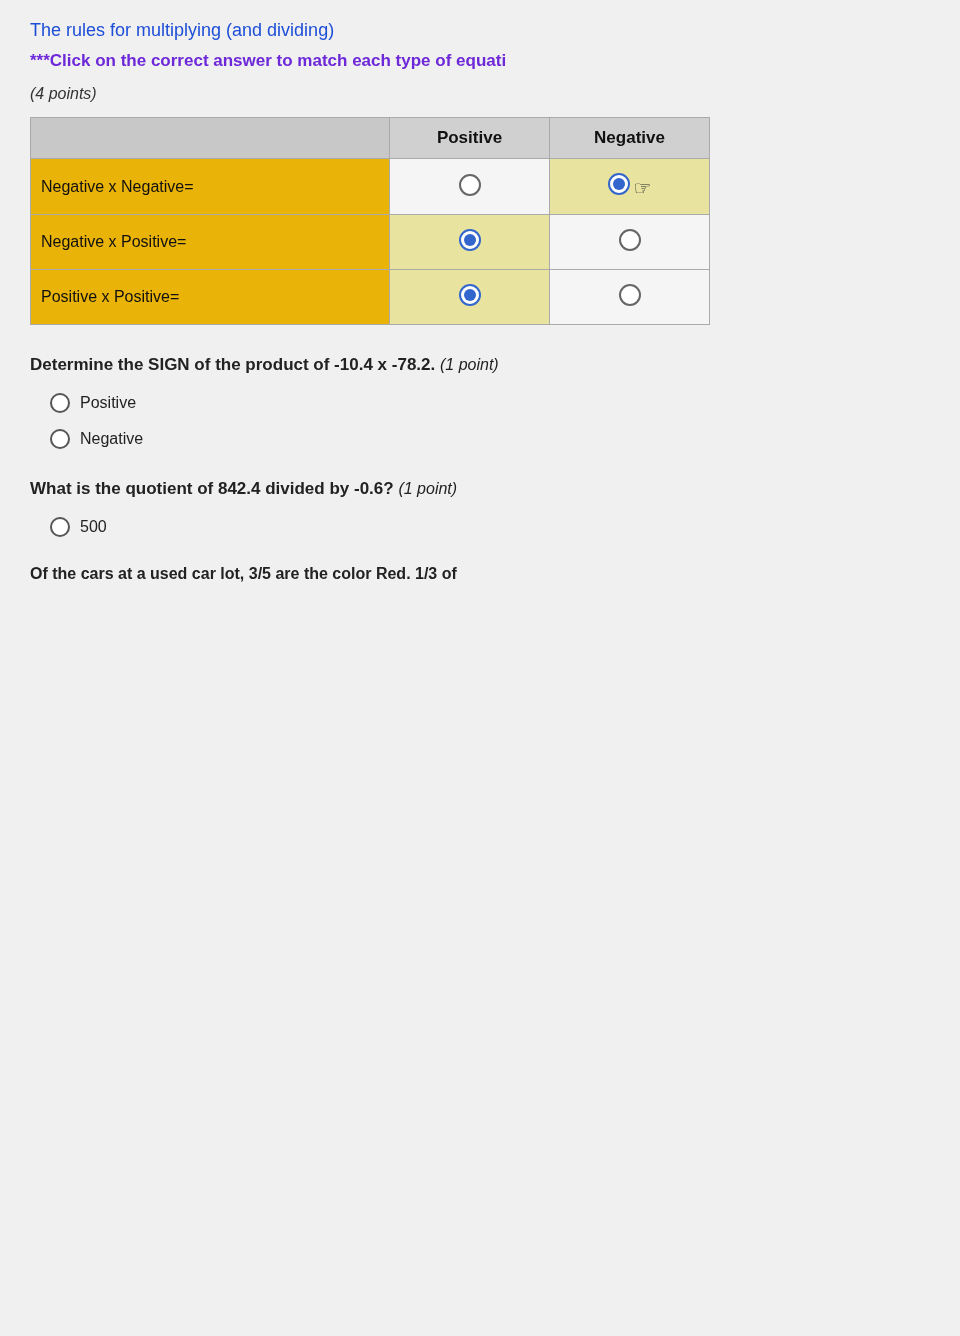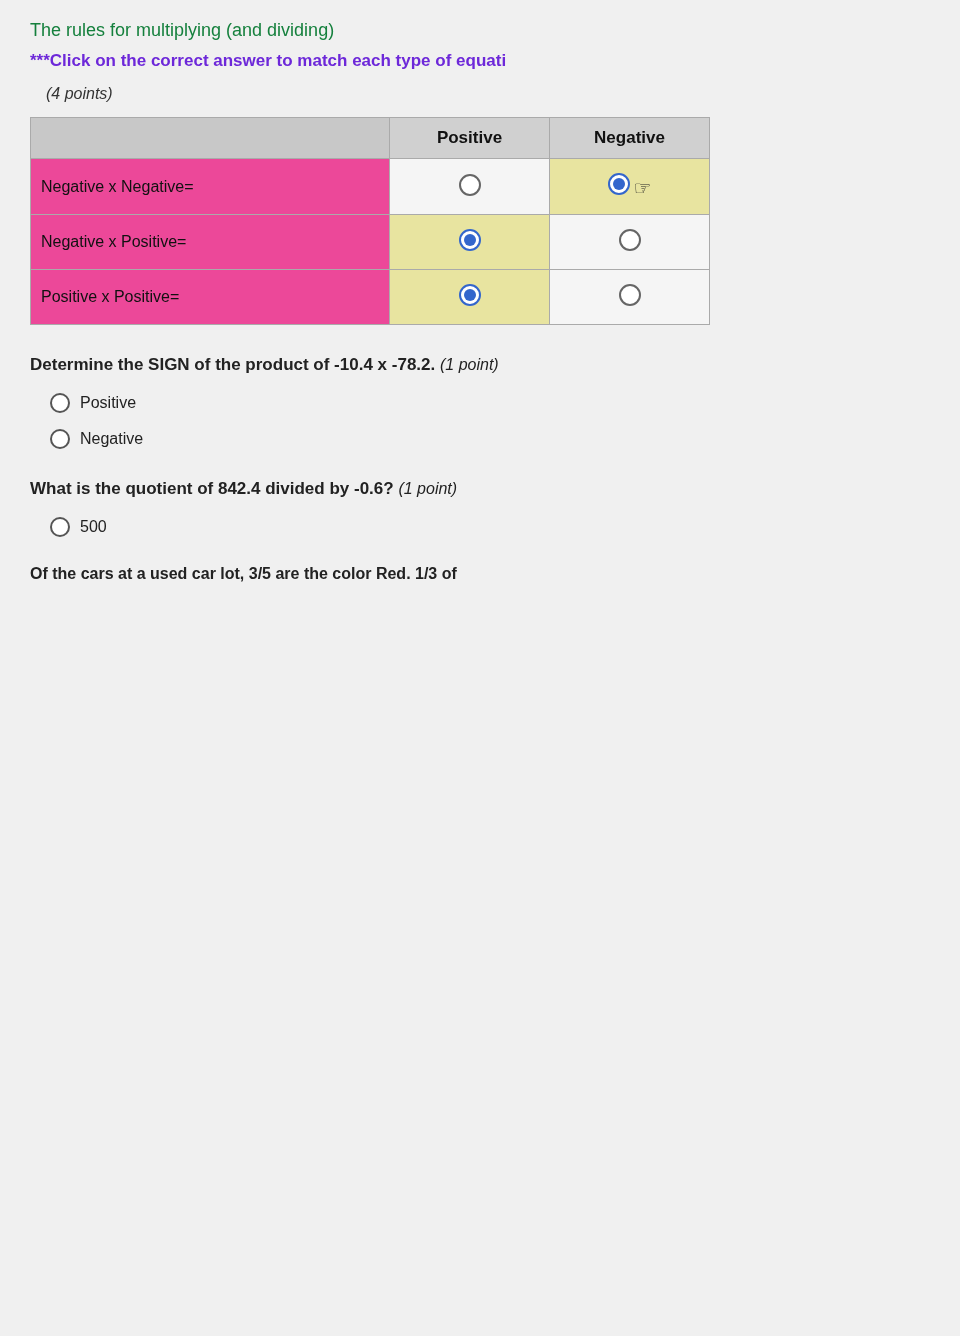--- a/index.html
+++ b/index.html
@@ -8,34 +8,33 @@
       background: #f0f0f0;
       color: #222;
       width: 960px;
       min-height: 1336px;
       padding: 20px 30px;
     }
     .page-header {
       font-size: 18px;
       font-weight: normal;
       margin-bottom: 10px;
-      color: #15803d;
+      color: #1d4ed8;
     }
     .instruction {
       font-size: 17px;
       font-weight: bold;
       margin-bottom: 14px;
       color: #6d28d9;
     }
     .points-label {
       font-size: 16px;
       font-style: italic;
       margin-bottom: 14px;
       color: #333;
-      margin-left: 16px;
     }
     
     .match-table {
       border-collapse: collapse;
       margin-bottom: 28px;
       width: 680px;
     }
     .match-table th, .match-table td {
       border: 1px solid #aaa;
       padding: 0;
@@ -45,21 +44,21 @@
       text-align: center;
       font-size: 17px;
       font-weight: bold;
       padding: 10px 40px;
       color: #111;
     }
     .match-table thead th:first-child {
       background: #c8c8c8;
     }
     .match-table tbody tr td:first-child {
-      background: #ec4899;
+      background: #eab308;
       padding: 18px 14px 18px 10px;
       font-size: 16px;
       color: #111;
       min-width: 200px;
     }
     .match-table tbody tr td.radio-cell {
       text-align: center;
       vertical-align: middle;
       width: 160px;
       padding: 14px;

